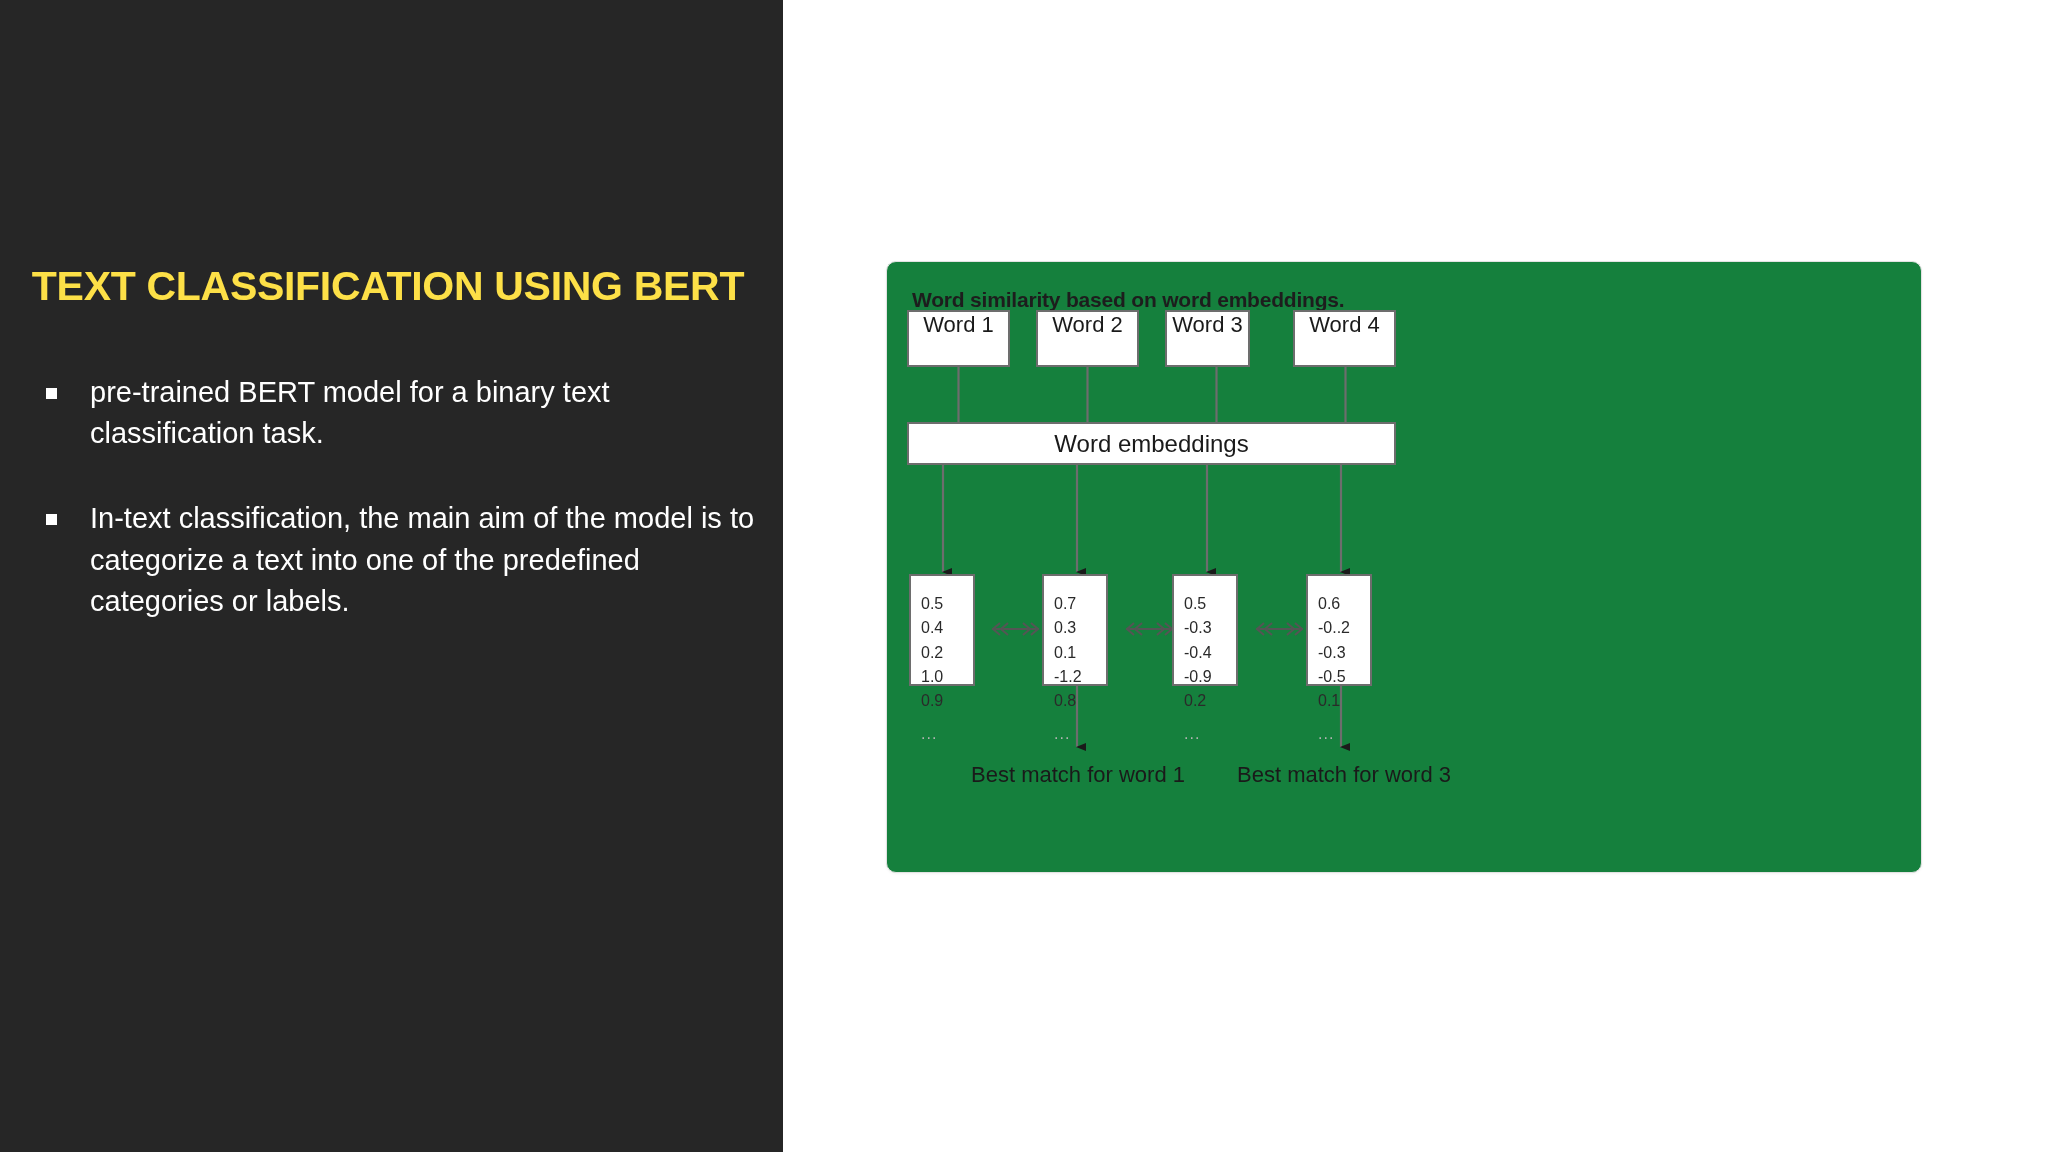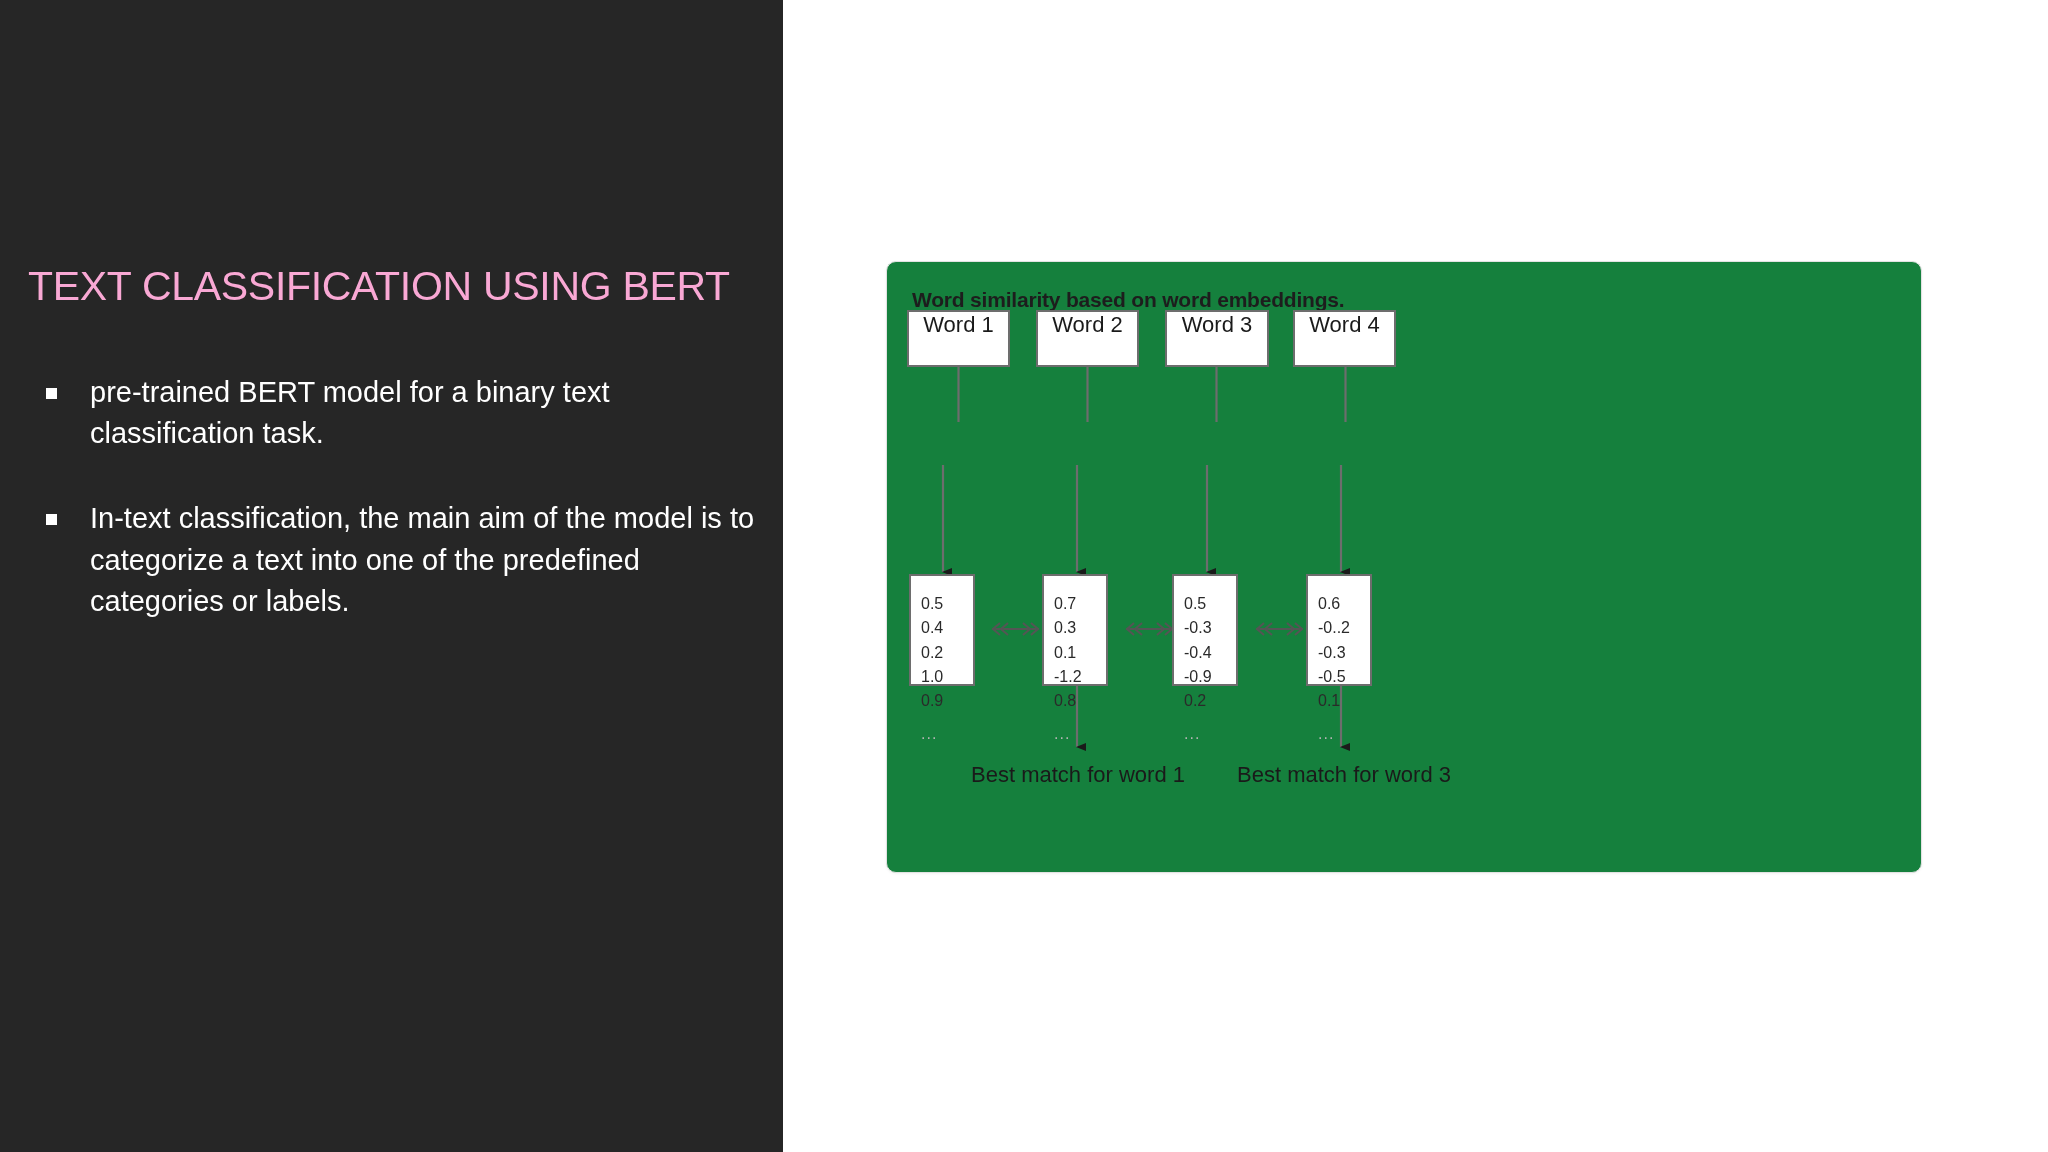--- a/index.html
+++ b/index.html
@@ -16,26 +16,27 @@
   
   .left-panel {
     position:absolute; left:0; top:0;
     width:783px; height:1152px;
     background:#262626;
   }
   .slide-title {
     position:absolute;
     left:28px; top:264px;
     width:720px;
-    color:#f9a8d4;
+    color:#fde047;
     font-size:41px;
-    font-weight:normal;
+    font-weight:bold;
     letter-spacing:-0.3px;
     line-height:1.1;
     white-space:nowrap;
+    text-align:center;
   }
   .bullet-list { position:absolute; left:28px; top:372px; width:730px; }
   .bullet-item {
     position:relative;
     display:block;
     padding-left:62px;
     color:#ffffff;
     font-size:29px;
     line-height:1.42;
     margin-bottom:44px;
@@ -180,27 +181,30 @@
         <line x1="190" y1="424" x2="190" y2="485" stroke="#6d6d6d" stroke-width="2.2" marker-end="url(#downArrow)"></line>
         <line x1="454" y1="424" x2="454" y2="485" stroke="#6d6d6d" stroke-width="2.2" marker-end="url(#downArrow)"></line>
       </svg>
 
       <div class="word-box" style="left:20px;  top:48px; width:103px;">
         <span>Word 1</span>
       </div>
       <div class="word-box" style="left:149px; top:48px; width:103px;">
         <span>Word 2</span>
       </div>
-      <div class="word-box" style="left:278px; top:48px; width:104px;">
+      <div class="word-box" style="left:278px; top:48px; width:85px;">
         <span>Word 3</span>
       </div>
       <div class="word-box" style="left:406px; top:48px; width:103px;">
         <span>Word 4</span>
       </div>
 
+      <div class="embeddings-bar" style="left:20px; top:160px; width:489px; height:43px;">
+        <span>Word  embeddings</span>
+      </div>
 
       <div class="vector-box" style="left:22px;  top:312px; width:66px; height:112px;">
         <span class="vector-val">0.5</span>
         <span class="vector-val">0.4</span>
         <span class="vector-val">0.2</span>
         <span class="vector-val">1.0</span>
         <span class="vector-val">0.9</span>
         <span class="vector-ellipsis">...</span>
       </div>
 

